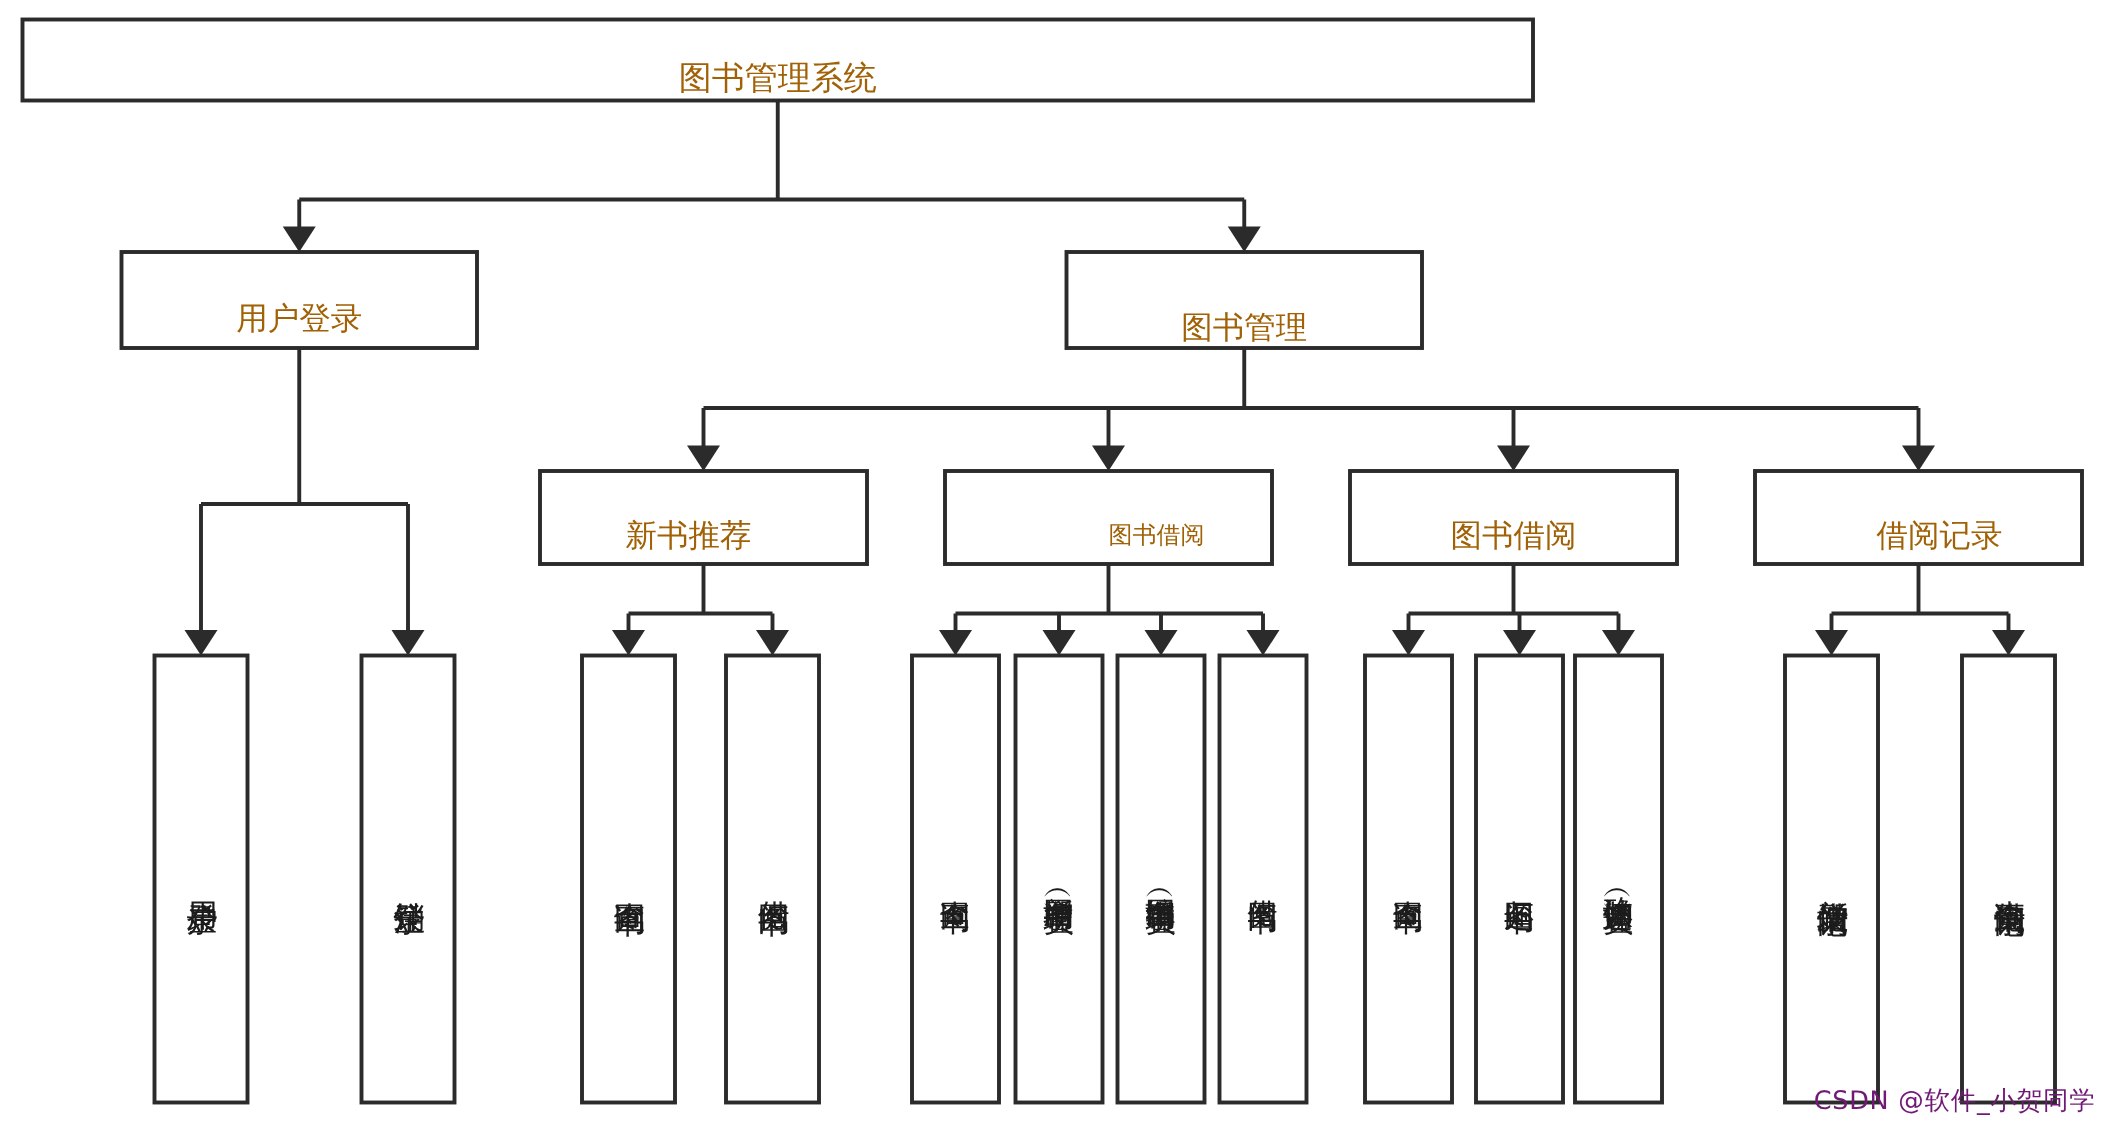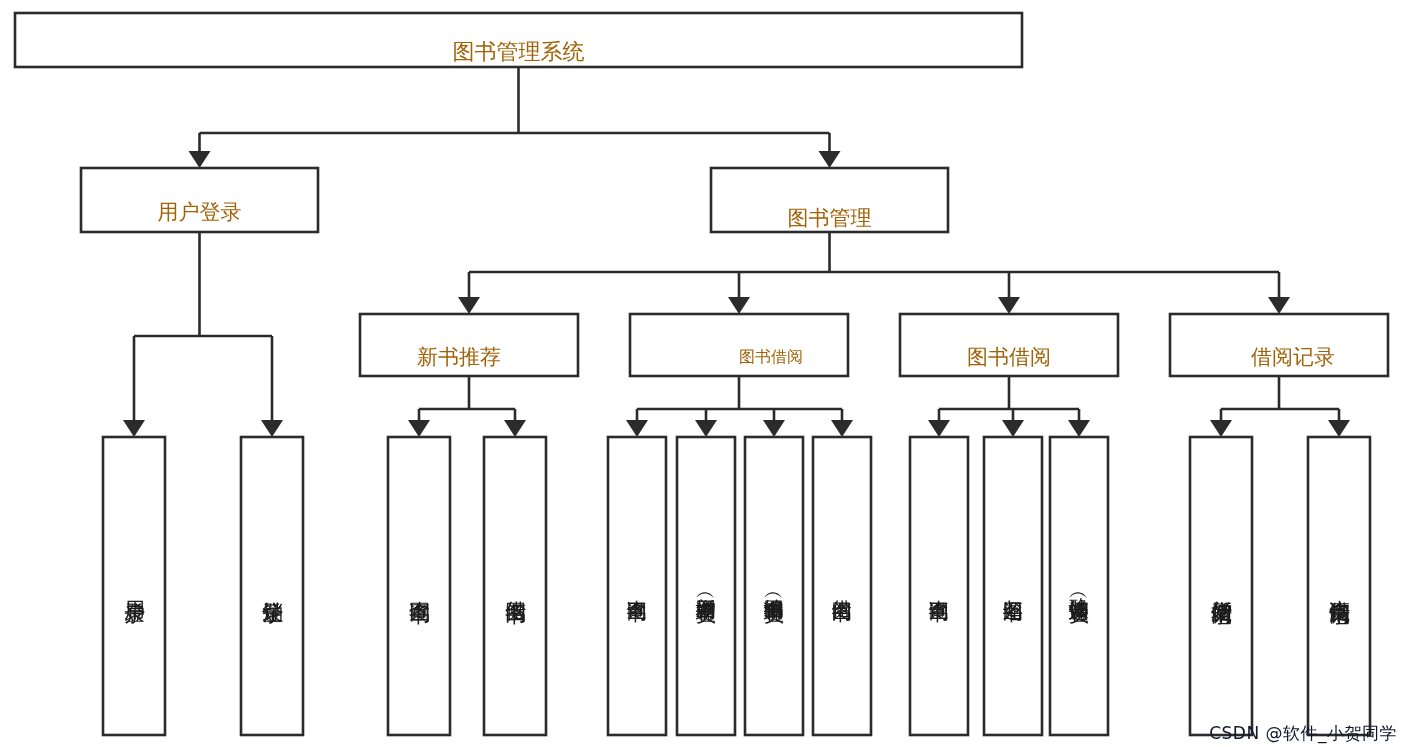--- a/index.html
+++ b/index.html
@@ -66,21 +66,21 @@
     white-space: nowrap;
     pointer-events: none;
     margin-top: 12px;
   }
   #watermark {
     position: absolute;
     right: 8px;
     bottom: 2px;
     font-family: "DejaVu Sans", "Liberation Sans", sans-serif;
     font-size: 17px;
-    color: #0f172a;
+    color: #701a75;
     letter-spacing: 0.5px;
     user-select: none;
   }
 </style>
 </head>
 <body>
 
 <div id="diagram-root">
 
   <svg class="diagram" id="diagram-svg" viewBox="0 0 1405 747" xmlns="http://www.w3.org/2000/svg">

